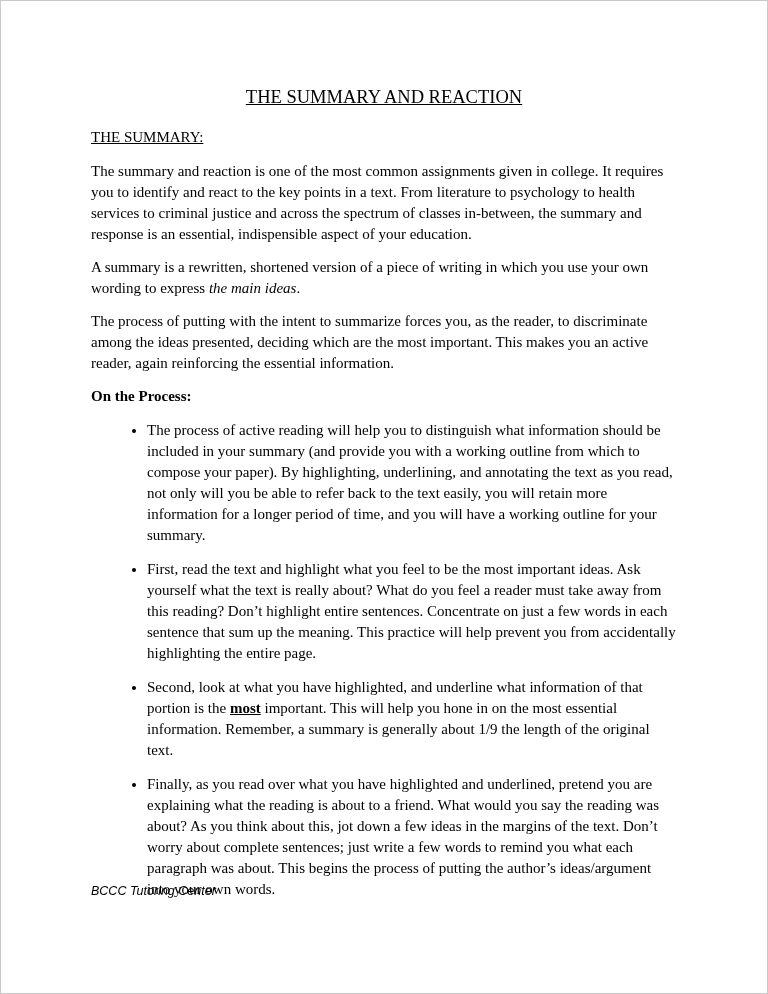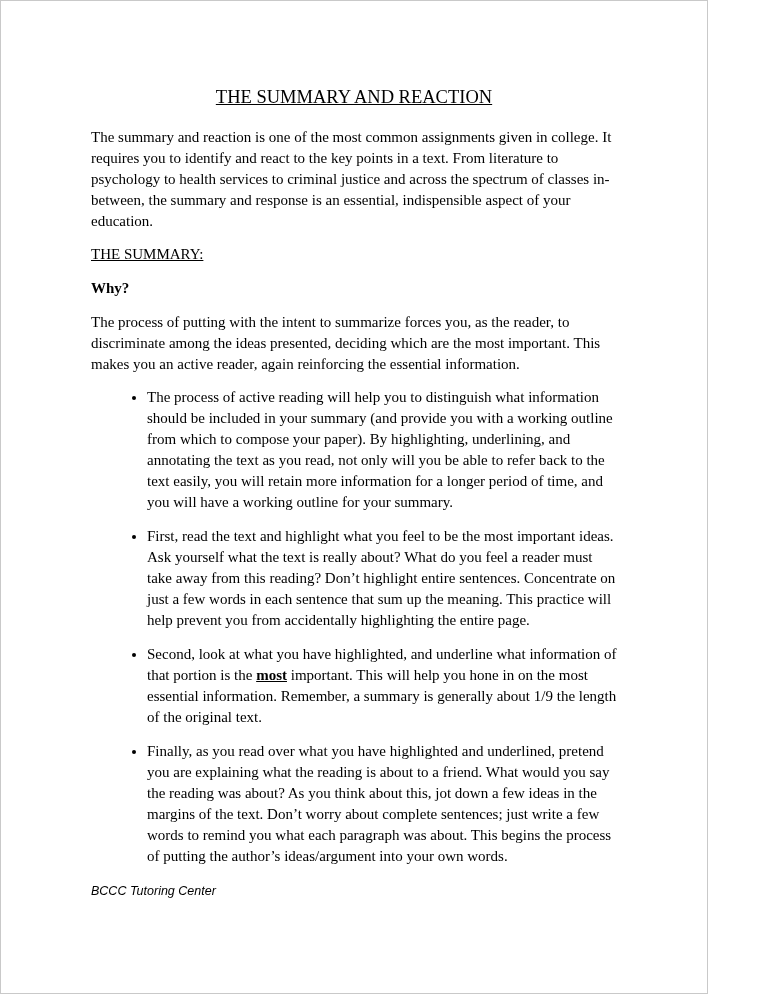--- a/index.html
+++ b/index.html
@@ -2,21 +2,21 @@
 <html><head>
 <meta charset="utf-8">
 <style>
   html, body {
     margin: 0;
     padding: 0;
     background: #ffffff;
   }
   .page {
     position: relative;
-    width: 708px;
+    width: 768px;
     height: 994px;
     box-sizing: border-box;
     background: #ffffff;
     border: 1px solid #c9c9c9;
     padding: 84px 90px 0 90px;
     font-family: "Liberation Serif", "DejaVu Serif", serif;
     font-size: 15px;
     line-height: 1.4;
     color: #000000;
     overflow: hidden;
@@ -61,31 +61,32 @@
     text-align: right;
   }
 </style>
 </head>
 <body>
 
 <div class="page">
 
   <h1 class="doc-title">THE SUMMARY AND REACTION</h1>
 
+  <p class="para section-heading">THE SUMMARY:</p>
+
   <p class="para">The summary and reaction is one of the most common assignments given in college. It requires you to identify and react to the key points in a text. From literature to psychology to health services to criminal justice and across the spectrum of classes in-between, the summary and response is an essential, indispensible aspect of your education.</p>
 
-  <p class="para section-heading">THE SUMMARY:</p>
+
+  <p class="para"><span>A summary is a rewritten, shortened version of a piece of writing in which you use your own wording to express </span><span class="italic">the main ideas</span><span>.</span></p>
 
 
 
-
-  <p class="para bold-heading">Why?</p>
-
   <p class="para">The process of putting with the intent to summarize forces you, as the reader, to discriminate among the ideas presented, deciding which are the most important. This makes you an active reader, again reinforcing the essential information.</p>
 
+  <p class="para bold-heading">On the Process:</p>
 
   <ul class="bullet-list">
     <li><span>The process of active reading will help you to distinguish what information should be included in your summary (and provide you with a working outline from which to compose your paper). By highlighting, underlining, and annotating the text as you read, not only will you be able to refer back to the text easily, you will retain more information for a longer period of time, and you will have a working outline for your summary.</span><span class="bold"></span><span></span></li>
     <li><span>First, read the text and highlight what you feel to be the most important ideas. Ask yourself what the text is really about? What do you feel a reader must take away from this reading?  Don’t highlight entire sentences. Concentrate on just a few words in each sentence that sum up the meaning. This practice will help prevent you from accidentally highlighting the entire page.</span><span class="bold"></span><span></span></li>
     <li><span>Second, look at what you have highlighted, and underline what information of that portion is the </span><span class="bold">most</span><span> important. This will help you hone in on the most essential information. Remember, a summary is generally about 1/9 the length of the original text.</span></li>
     <li><span>Finally, as you read over what you have highlighted and underlined, pretend you are explaining what the reading is about to a friend. What would you say the reading was about? As you think about this, jot down a few ideas in the margins of the text. Don’t worry about complete sentences; just write a few words to remind you what each paragraph was about. This begins the process of putting the author’s ideas/argument into your own words.</span><span class="bold"></span><span></span></li>
   </ul>
 
   <div class="footer">BCCC Tutoring Center</div>
 

